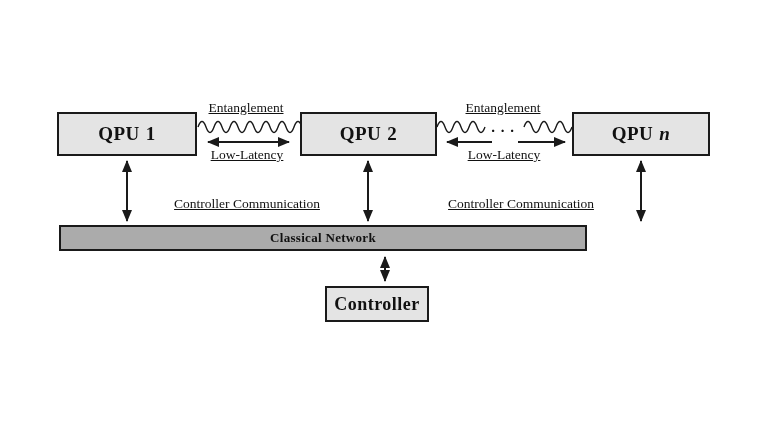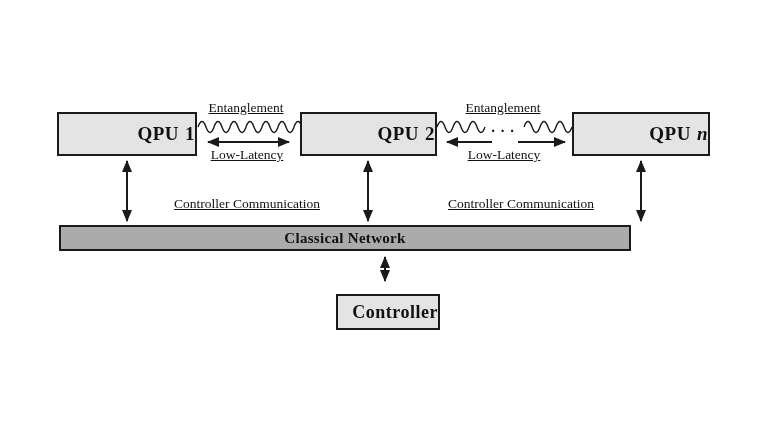--- a/index.html
+++ b/index.html
@@ -22,46 +22,45 @@
     background: var(--background);
   }
   svg.connectors {
     position: absolute; left: 0; top: 0;
     width: 768px; height: 427px;
   }
   .box {
     position: absolute;
     background: var(--box-fill);
     border: 2px solid var(--line);
-    display: flex; align-items: center; justify-content: flex-end;
+    display: flex; align-items: center; justify-content: center;
     color: var(--text);
     font-weight: bold;
     font-size: 19px;
     letter-spacing: 0.5px;
   }
   .qpu1 { left: 57px;  top: 112px; width: 140px; height: 44px; }
   .qpu2 { left: 300px; top: 112px; width: 137px; height: 44px; }
   .qpun { left: 572px; top: 112px; width: 138px; height: 44px; }
   .qpu .idx { margin-left: 6px; }
   .qpun .idx { font-style: italic; font-weight: bold; }
   .network-bar {
     position: absolute;
-    left: 59px; top: 225px; width: 572px; height: 26px;
+    left: 59px; top: 225px; width: 528px; height: 26px;
     background: var(--bar-fill);
     border: 2px solid var(--line);
     display: flex; align-items: center; justify-content: center;
     color: var(--text);
     font-weight: bold;
-    font-size: 15px;
+    font-size: 13px;
     letter-spacing: 0.3px;
   }
   .controller-box {
-    left: 336px; top: 286px; width: 104px; height: 36px;
+    left: 325px; top: 286px; width: 104px; height: 36px;
     font-size: 18px;
-    margin-top: 8px;
   }
   .lbl {
     position: absolute;
     transform: translateX(-50%);
     white-space: nowrap;
     color: var(--text);
     font-size: 13.5px;
     line-height: 14px;
     text-decoration: underline;
   }

